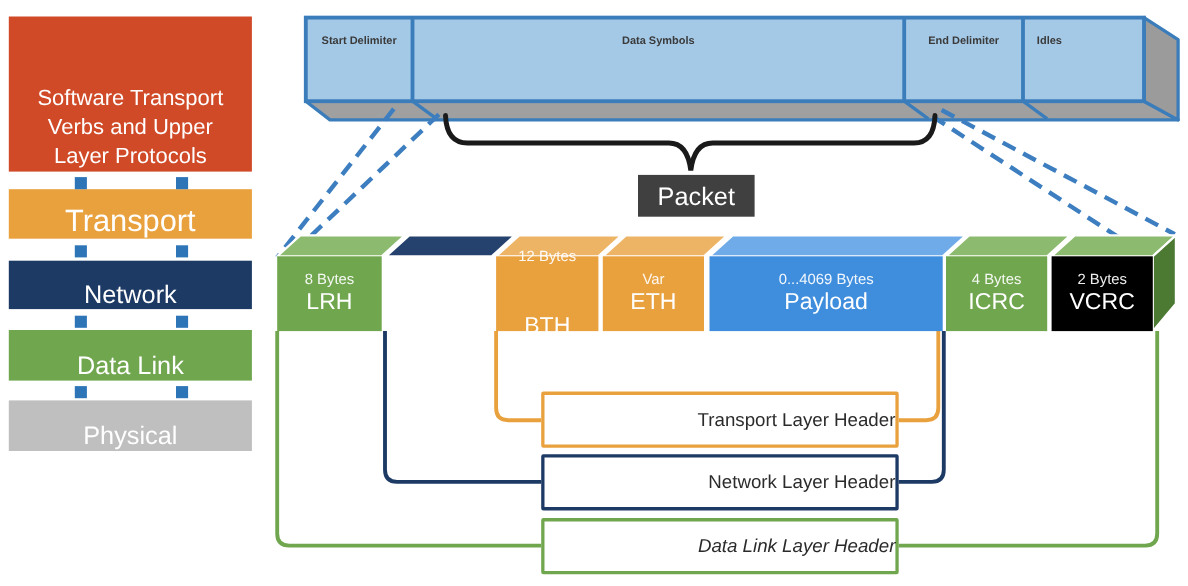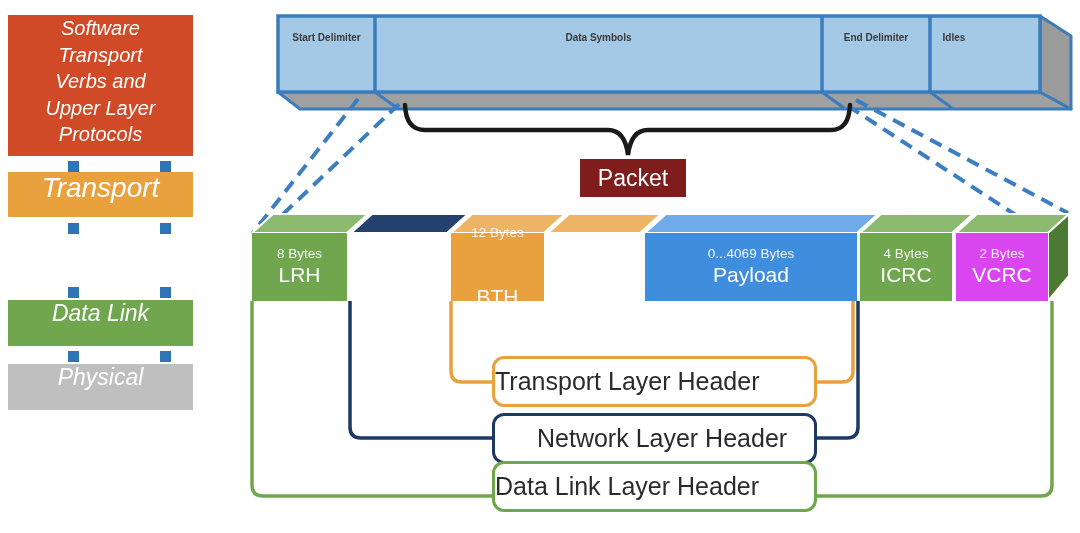--- a/index.html
+++ b/index.html
@@ -1,63 +1,63 @@
 <!DOCTYPE html>
 <html><head>
 <meta charset="utf-8">
 <style>
   html,body{margin:0;padding:0;background:#fff;}
   .canvas{position:relative;width:1080px;height:533px;background:#ffffff;
           font-family:"Liberation Sans",sans-serif;overflow:hidden;}
   svg{position:absolute;left:0;top:0;}
 
   
-  .stack-box{position:absolute;left:8px;width:185px;display:flex;align-items:flex-start;
-             justify-content:center;color:#fff;text-align:center;box-sizing:border-box;font-style:italic;}
+  .stack-box{position:absolute;left:8px;width:221px;display:flex;align-items:flex-end;
+             justify-content:center;color:#fff;text-align:center;box-sizing:border-box;}
   .stack-red{top:15px;height:141px;background:#d04a28;font-size:20px;line-height:1.33;padding:0 25px;}
   .stack-orange{top:172px;height:45px;background:#e9a13e;font-size:28px;}
   .stack-navy{top:237px;height:44px;background:#1d3a64;font-size:23px;}
   .stack-green{top:300px;height:46px;background:#6fa64e;font-size:23px;}
   .stack-gray{top:364px;height:46px;background:#bfbfbf;font-size:23px;}
   .sq{position:absolute;width:11px;height:11px;background:#2e75b8;}
 
   
   .seg{position:absolute;top:16px;height:76px;display:flex;justify-content:center;
        padding-top:15px;box-sizing:border-box;font-weight:bold;font-size:10px;
        color:#3a3a3a;text-align:center;line-height:1.35;}
   .seg-start{left:278px;width:97px;}
   .seg-data{left:375px;width:447px;justify-content:center;}
   .seg-end{left:822px;width:108px;}
   .seg-end span{max-width:78px;}
   .seg-idles{left:899px;width:110px;}
 
   
-  .packet-label{position:absolute;left:580px;top:159px;width:106px;height:38px;background:#7f1d1d;
+  .packet-label{position:absolute;left:580px;top:159px;width:106px;height:38px;background:#404040;
                 color:#fff;font-size:23px;display:flex;align-items:center;justify-content:center;}
 
   
   .field{position:absolute;top:233px;height:68px;display:flex;flex-direction:column;
          align-items:center;justify-content:center;color:#fff;text-align:center;line-height:1.25;}
   .field .size{font-size:13.5px;opacity:.93;}
   .field .fname{font-size:21px;font-weight:normal;line-height:1.15;}
   .f-lrh{left:252px;width:95px;background:#6fa64e;}
   .f-grh{left:351px;width:96px;background:#1d3a64;}
   .f-bth{left:451px;width:93px;background:#e9a13e;gap:43px;}
   .f-eth{left:548px;width:92px;background:#e9a13e;}
   .f-payload{left:645px;width:212px;background:#3f8ede;}
   .f-icrc{left:860px;width:92px;background:#6fa64e;}
-  .f-vcrc{left:956px;width:92px;background:#d946ef;}
+  .f-vcrc{left:956px;width:92px;background:#000000;}
 
   
   .hbox{position:absolute;left:492px;width:325px;height:51px;background:#fff;box-sizing:border-box;
-        display:flex;align-items:center;justify-content:flex-start;font-size:25px;color:#2b2b2b;
-        border-radius:12px;}
+        display:flex;align-items:center;justify-content:flex-end;font-size:17px;color:#2b2b2b;
+        border-radius:2px;}
   .h-transport{top:356px;border:3.5px solid #e9a13e;}
   .h-network{top:413px;border:3.5px solid #1d3a64;padding-left:42px;}
-  .h-datalink{top:461px;border:3.5px solid #6fa64e;}
+  .h-datalink{top:471px;border:3.5px solid #6fa64e;font-style:italic;}
 </style>
 </head>
 <body>
 
 <div class="canvas">
 
   <svg width="1080" height="533" viewBox="0 0 1080 533">
 
     <polygon points="278,92 1040,92 1071,109 300,109" fill="#a0a0a0" stroke="#3b7dbb" stroke-width="3" stroke-linejoin="round"></polygon>
     <polygon points="1040,16 1071,36 1071,109 1040,92" fill="#9b9b9b" stroke="#3b7dbb" stroke-width="3" stroke-linejoin="round"></polygon>
@@ -93,20 +93,23 @@
     <path d="M350,301 L350,427 Q350,438 361,438 L492,438 M817,438 L847,438 Q858,438 858,427 L858,301" fill="none" stroke="#1d3a64" stroke-width="3.5"></path>
     <path d="M252,301 L252,485 Q252,496 263,496 L492,496 M817,496 L1041,496 Q1052,496 1052,485 L1052,301" fill="none" stroke="#6fa64e" stroke-width="3.5"></path>
   </svg>
 
   <div class="stack-box stack-red">
     <span>Software Transport Verbs and Upper Layer Protocols</span>
   </div>
   <div class="stack-box stack-orange">
     <span>Transport</span>
   </div>
+  <div class="stack-box stack-navy">
+    <span>Network</span>
+  </div>
   <div class="stack-box stack-green">
     <span>Data Link</span>
   </div>
   <div class="stack-box stack-gray">
     <span>Physical</span>
   </div>
 
   <div class="sq" style="left:68px;top:161px;"></div>
   <div class="sq" style="left:160px;top:161px;"></div>
   <div class="sq" style="left:68px;top:223px;"></div>
@@ -134,20 +137,24 @@
   </div>
 
   <div class="field f-lrh">
     <span class="size">8 Bytes</span>
     <span class="fname">LRH</span>
   </div>
   <div class="field f-bth">
     <span class="size">12 Bytes</span>
     <span class="fname">BTH</span>
   </div>
+  <div class="field f-eth">
+    <span class="size">Var</span>
+    <span class="fname">ETH</span>
+  </div>
   <div class="field f-payload">
     <span class="size">0...4069 Bytes</span>
     <span class="fname">Payload</span>
   </div>
   <div class="field f-icrc">
     <span class="size">4 Bytes</span>
     <span class="fname">ICRC</span>
   </div>
   <div class="field f-vcrc">
     <span class="size">2 Bytes</span>

